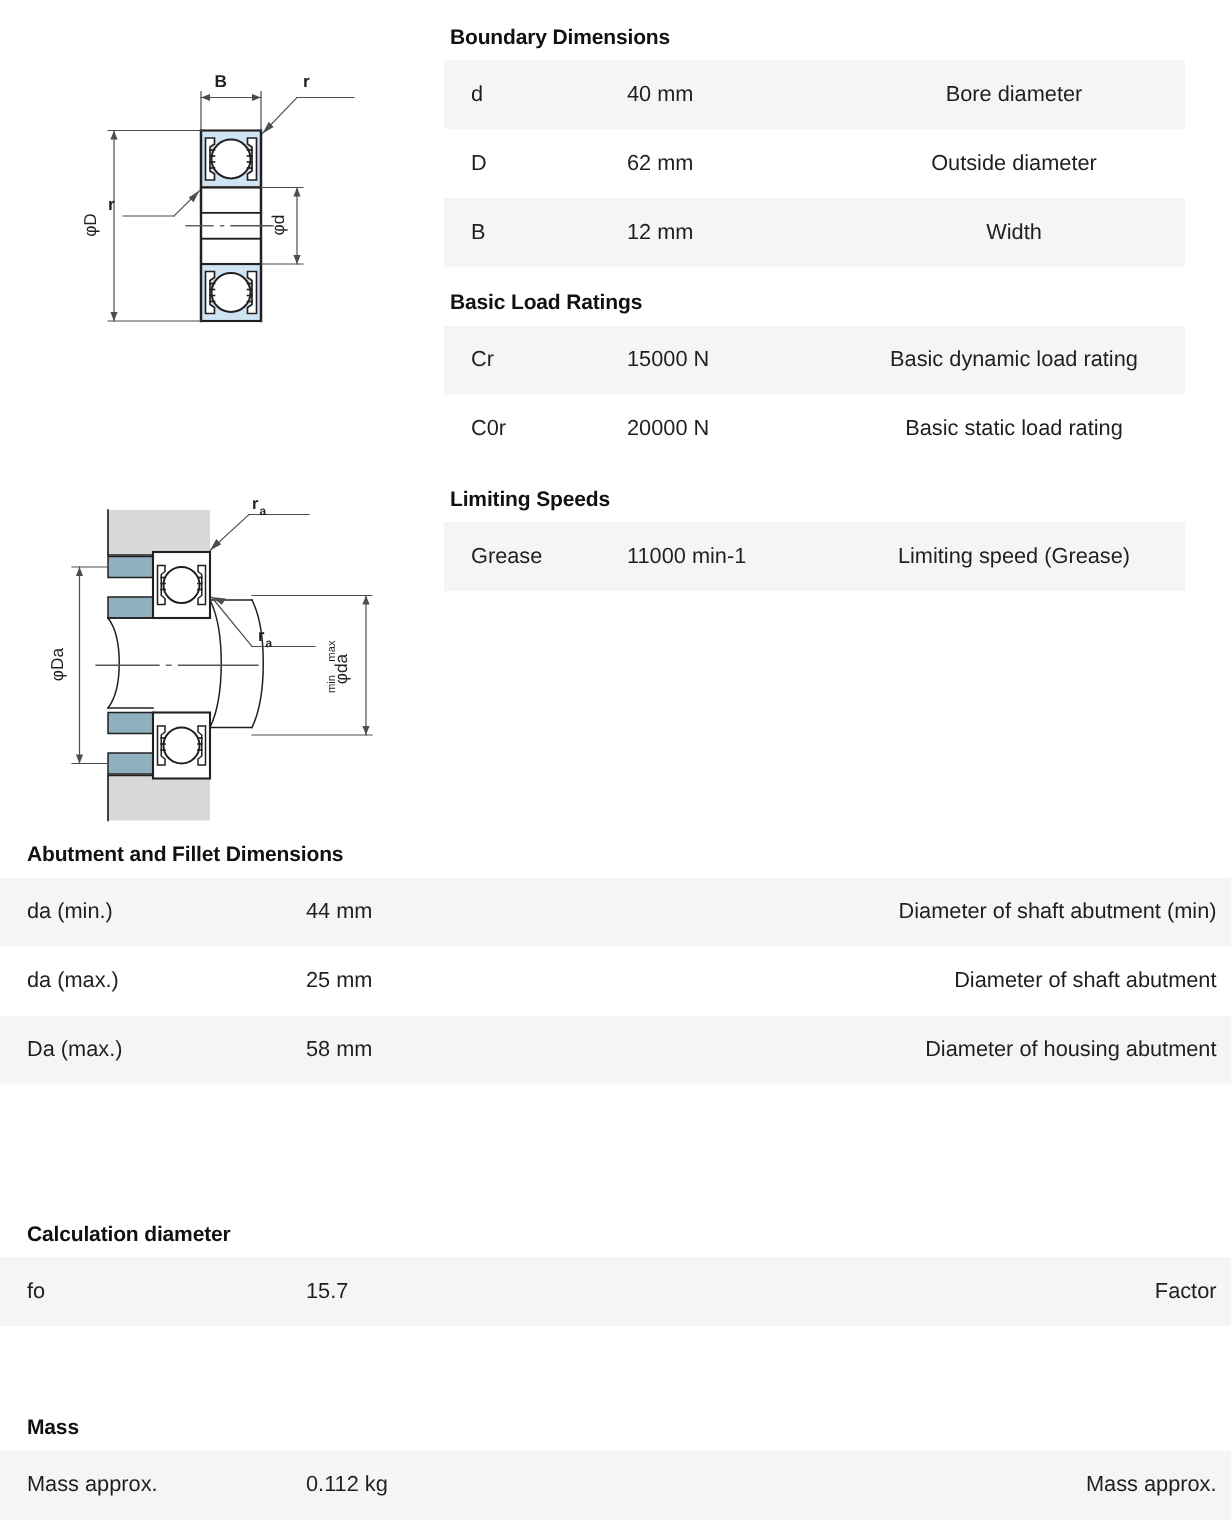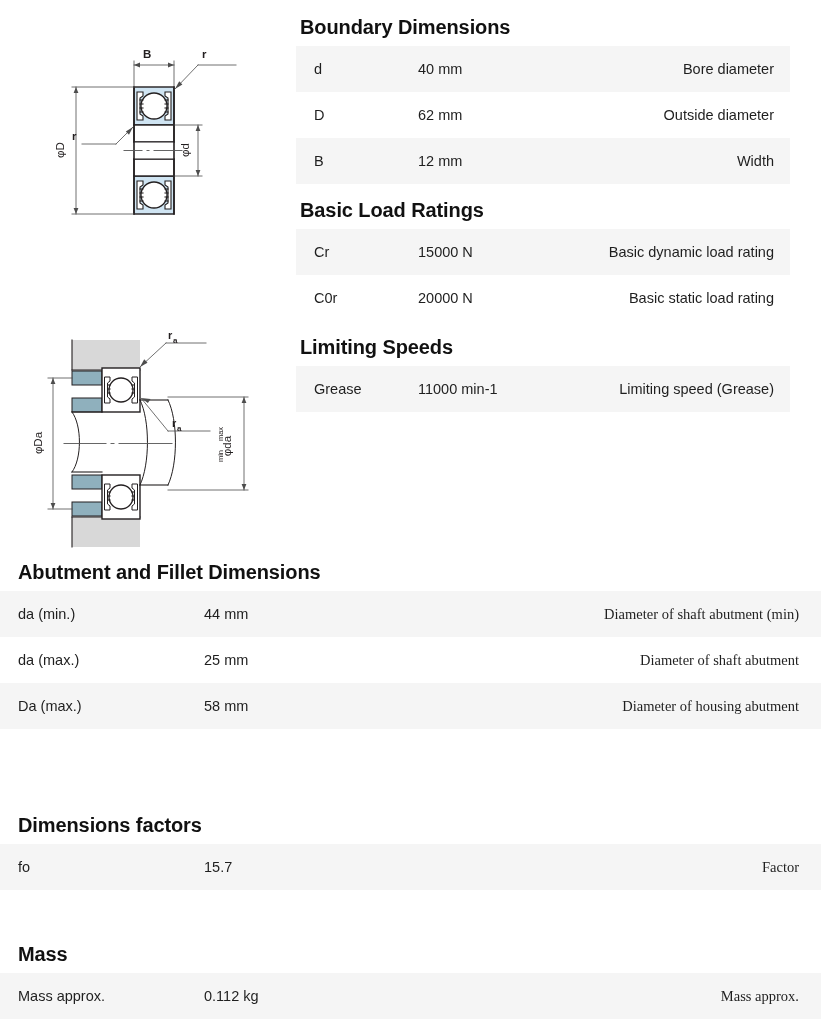--- a/index.html
+++ b/index.html
@@ -35,21 +35,21 @@
   }
 
   .spec-col {
     position: absolute;
     left: 296px; top: 0;
     width: 525px;
   }
 
   
   .section-title {
-    font-size: 20px;
+    font-size: 14px;
     font-weight: bold;
     letter-spacing: -0.1px;
     color: #111111;
     line-height: 1;
   }
 
   .spec-col .section-title { padding: 16px 0 9px 4px; }
   .spec-col .section-title.first { padding-top: 17px; }
 
   
@@ -67,24 +67,24 @@
     height: 46px;
     vertical-align: middle;
     white-space: nowrap;
     overflow: hidden;
   }
 
   
   .spec-table { width: 494px; }
   .spec-table td.k { width: 122px; padding-left: 18px; }
   .spec-table td.v { width: 160px; }
-  .spec-table td.desc { text-align: right; padding-right: 16px; }
+  .spec-table td.desc { text-align: center; padding-right: 16px; }
   .wide-table td.k    { width: 204px; padding-left: 18px; }
   .wide-table td.v    { width: 300px; }
-  .wide-table td.desc { text-align: right; padding-right: 22px; font-family: Liberation Serif, serif; }
+  .wide-table td.desc { text-align: right; padding-right: 10px; }
 
   .block-wide { position: absolute; left: 0; width: 821px; }
   .block-wide .section-title { padding-left: 18px; padding-bottom: 9px; }
 
   
   .fig { position: absolute; }
   .fig svg { display: block; }
 </style>
 </head>
 <body>
@@ -364,21 +364,21 @@
         <tr class="odd">
           <td class="k">Da (max.)</td>
           <td class="v">58 mm</td>
           <td class="desc">Diameter of housing abutment</td>
         </tr>
       </tbody>
     </table>
   </div>
 
   <div class="block-wide" style="top:815px;">
-    <div class="section-title">Dimensions factors</div>
+    <div class="section-title">Calculation diameter</div>
     <table class="wide-table">
       <tbody>
         <tr class="odd">
           <td class="k">fo</td>
           <td class="v">15.7</td>
           <td class="desc">Factor</td>
         </tr>
       </tbody>
     </table>
   </div>

